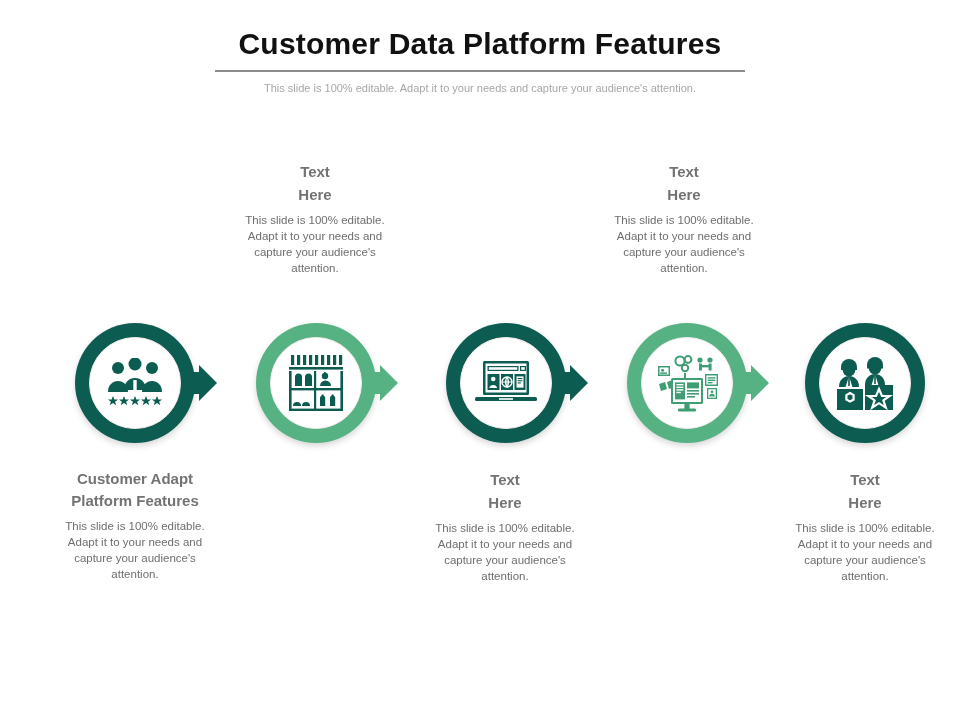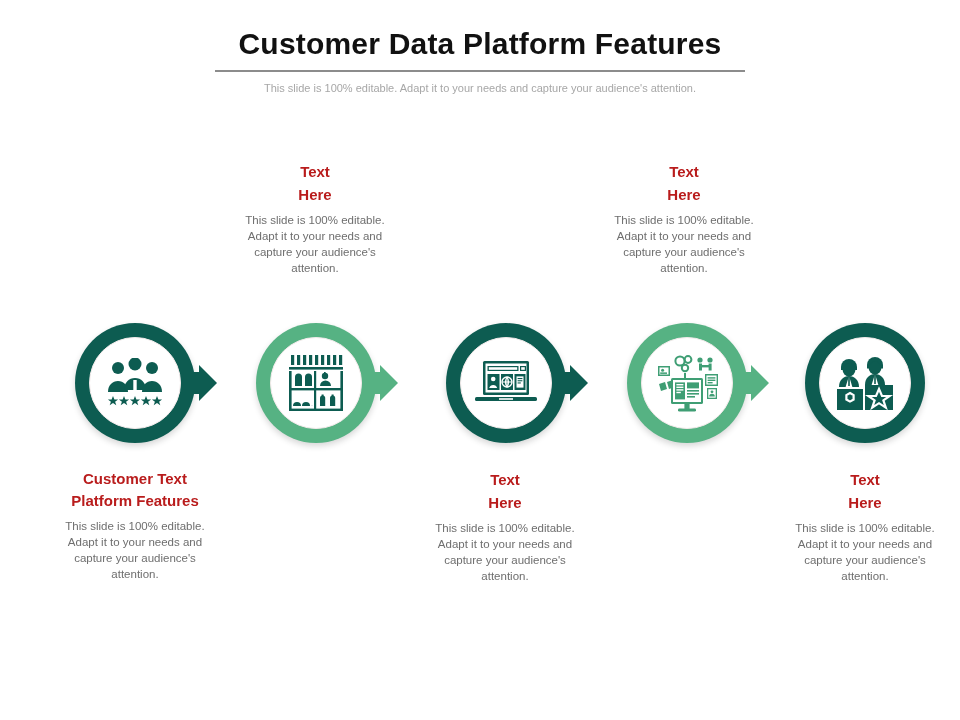--- a/index.html
+++ b/index.html
@@ -97,21 +97,21 @@
 
   
   .textblock {
     position: absolute;
     width: 180px;
     text-align: center;
   }
   .tb-heading {
     font-size: 15px;
     font-weight: bold;
-    color: #b91c1c;
+    color: #737373;
     line-height: 23px;
     margin: 0;
     white-space: pre-line;
   }
   .tb-heading.wide {
     font-size: 15px;
     line-height: 22px;
   }
   .tb-body {
     font-size: 11.5px;
@@ -351,21 +351,21 @@
             <polygon points="14,38 17.6,40.1 17.6,44.5 14,46.6 10.4,44.5 10.4,40.1" fill="none" stroke="#ffffff" stroke-width="2.2"></polygon>
             <rect x="29" y="30" width="28" height="25"></rect>
             <polygon points="43,34 46,41 53.6,41 47.4,45.4 49.8,52.6 43,48.2 36.2,52.6 38.6,45.4 32.4,41 40,41" fill="none" stroke="#ffffff" stroke-width="2.2"></polygon>
           </g>
         </svg>
       </span>
     </div>
   </div>
 
   <div class="textblock" style="left:45px; top:468px;">
-    <div class="tb-heading wide">Customer Text
+    <div class="tb-heading wide">Customer Adapt
 Platform Features</div>
     <div class="tb-body">This slide is 100% editable. Adapt it to your needs and capture your audience's attention.</div>
   </div>
 
   <div class="textblock" style="left:415px; top:468px;">
     <div class="tb-heading">Text
 Here</div>
     <div class="tb-body">This slide is 100% editable. Adapt it to your needs and capture your audience's attention.</div>
   </div>
 

